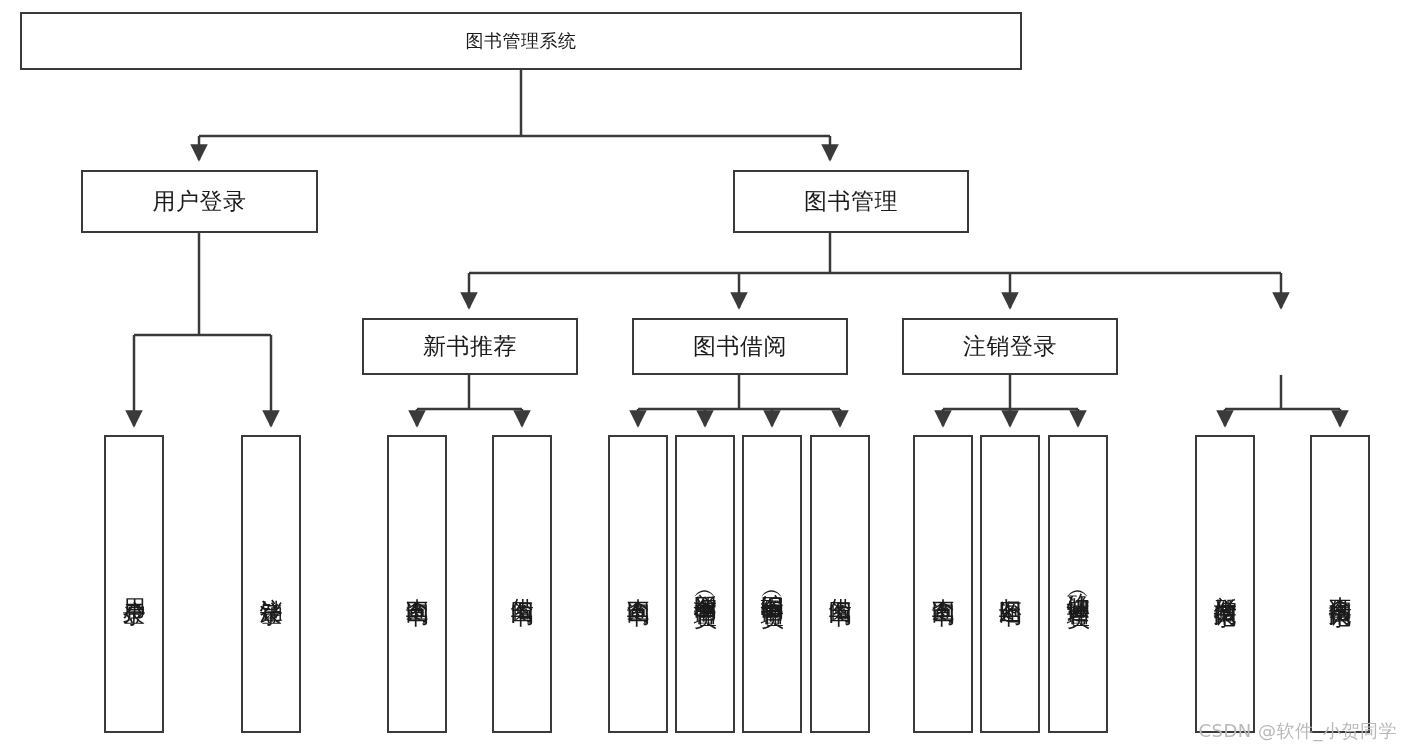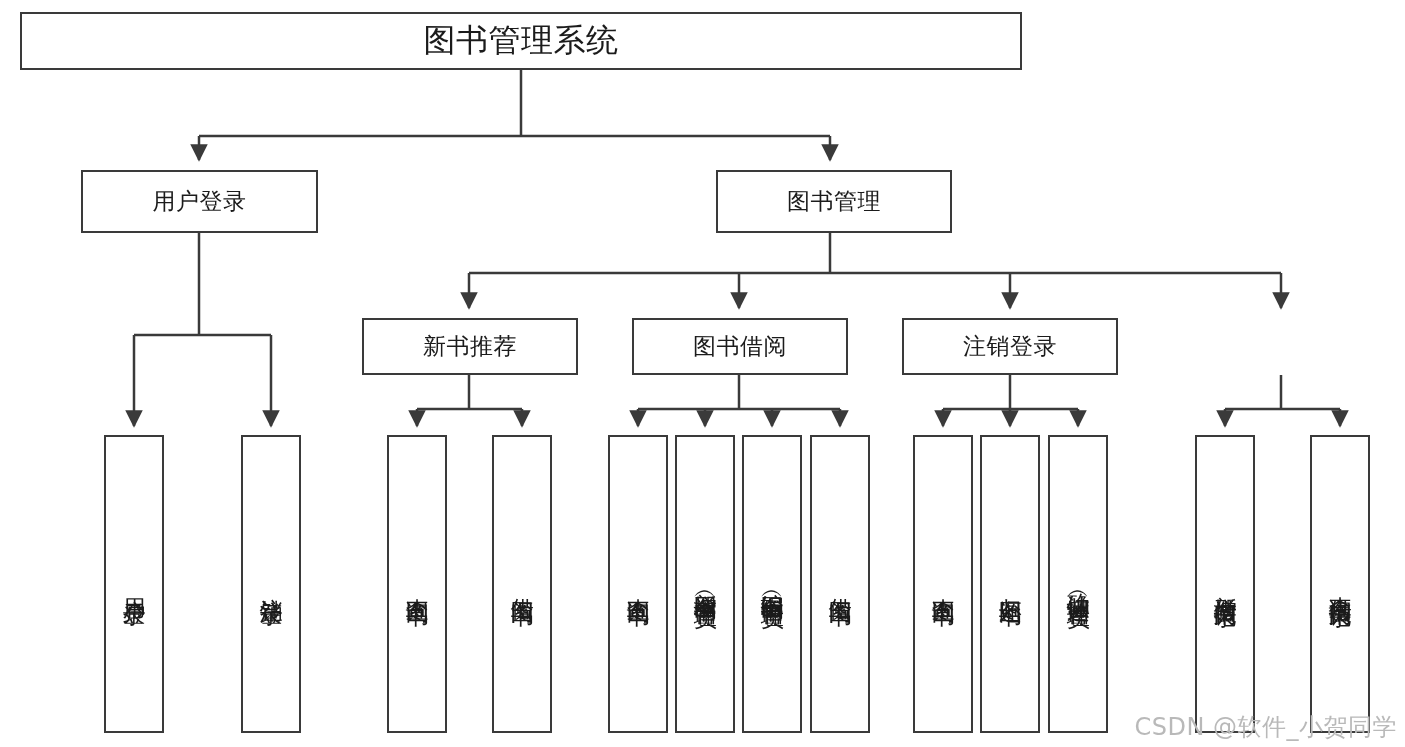--- a/index.html
+++ b/index.html
@@ -45,21 +45,21 @@
     line-height: 1.22;
     letter-spacing: 0.5px;
   }
   
   .node.horiz .node-label {
     writing-mode: horizontal-tb;
     font-size: 23px;
     white-space: nowrap;
   }
   .node.root .node-label {
-    font-size: 32px;
+    font-size: 18px;
     text-align: right;
   }
   
   .node.vert {
     align-items: center;
     justify-content: center;
     padding: 4px 0;
   }
   .node.vert .node-label {
     writing-mode: vertical-rl;
@@ -67,21 +67,21 @@
     font-size: 23px;
     line-height: 1.1;
     letter-spacing: 2px;
     max-height: 100%;
     text-align: center;
   }
   #watermark {
     position: absolute;
     right: 8px;
     bottom: 4px;
-    font-size: 24px;
+    font-size: 18px;
     color: #b9b9b9;
     white-space: nowrap;
     letter-spacing: 0.5px;
     user-select: none;
   }
 </style>
 </head>
 <body>
 
 <div id="diagram-root">
@@ -136,21 +136,21 @@
     </g>
   </svg>
 
   <div class="node horiz root" style="left:20px; top:12px; width:1002px; height:58px;">
     <span class="node-label">图书管理系统</span>
   </div>
 
   <div class="node horiz" style="left:81px; top:170px; width:237px; height:63px;">
     <span class="node-label">用户登录</span>
   </div>
-  <div class="node horiz" style="left:716px; top:170px; width:236px; height:63px;">
+  <div class="node horiz" style="left:733px; top:170px; width:236px; height:63px;">
     <span class="node-label">图书管理</span>
   </div>
 
   <div class="node horiz" style="left:362px; top:318px; width:216px; height:57px;">
     <span class="node-label">新书推荐</span>
   </div>
   <div class="node horiz" style="left:632px; top:318px; width:216px; height:57px;">
     <span class="node-label">图书借阅</span>
   </div>
   <div class="node horiz" style="left:902px; top:318px; width:216px; height:57px;">

